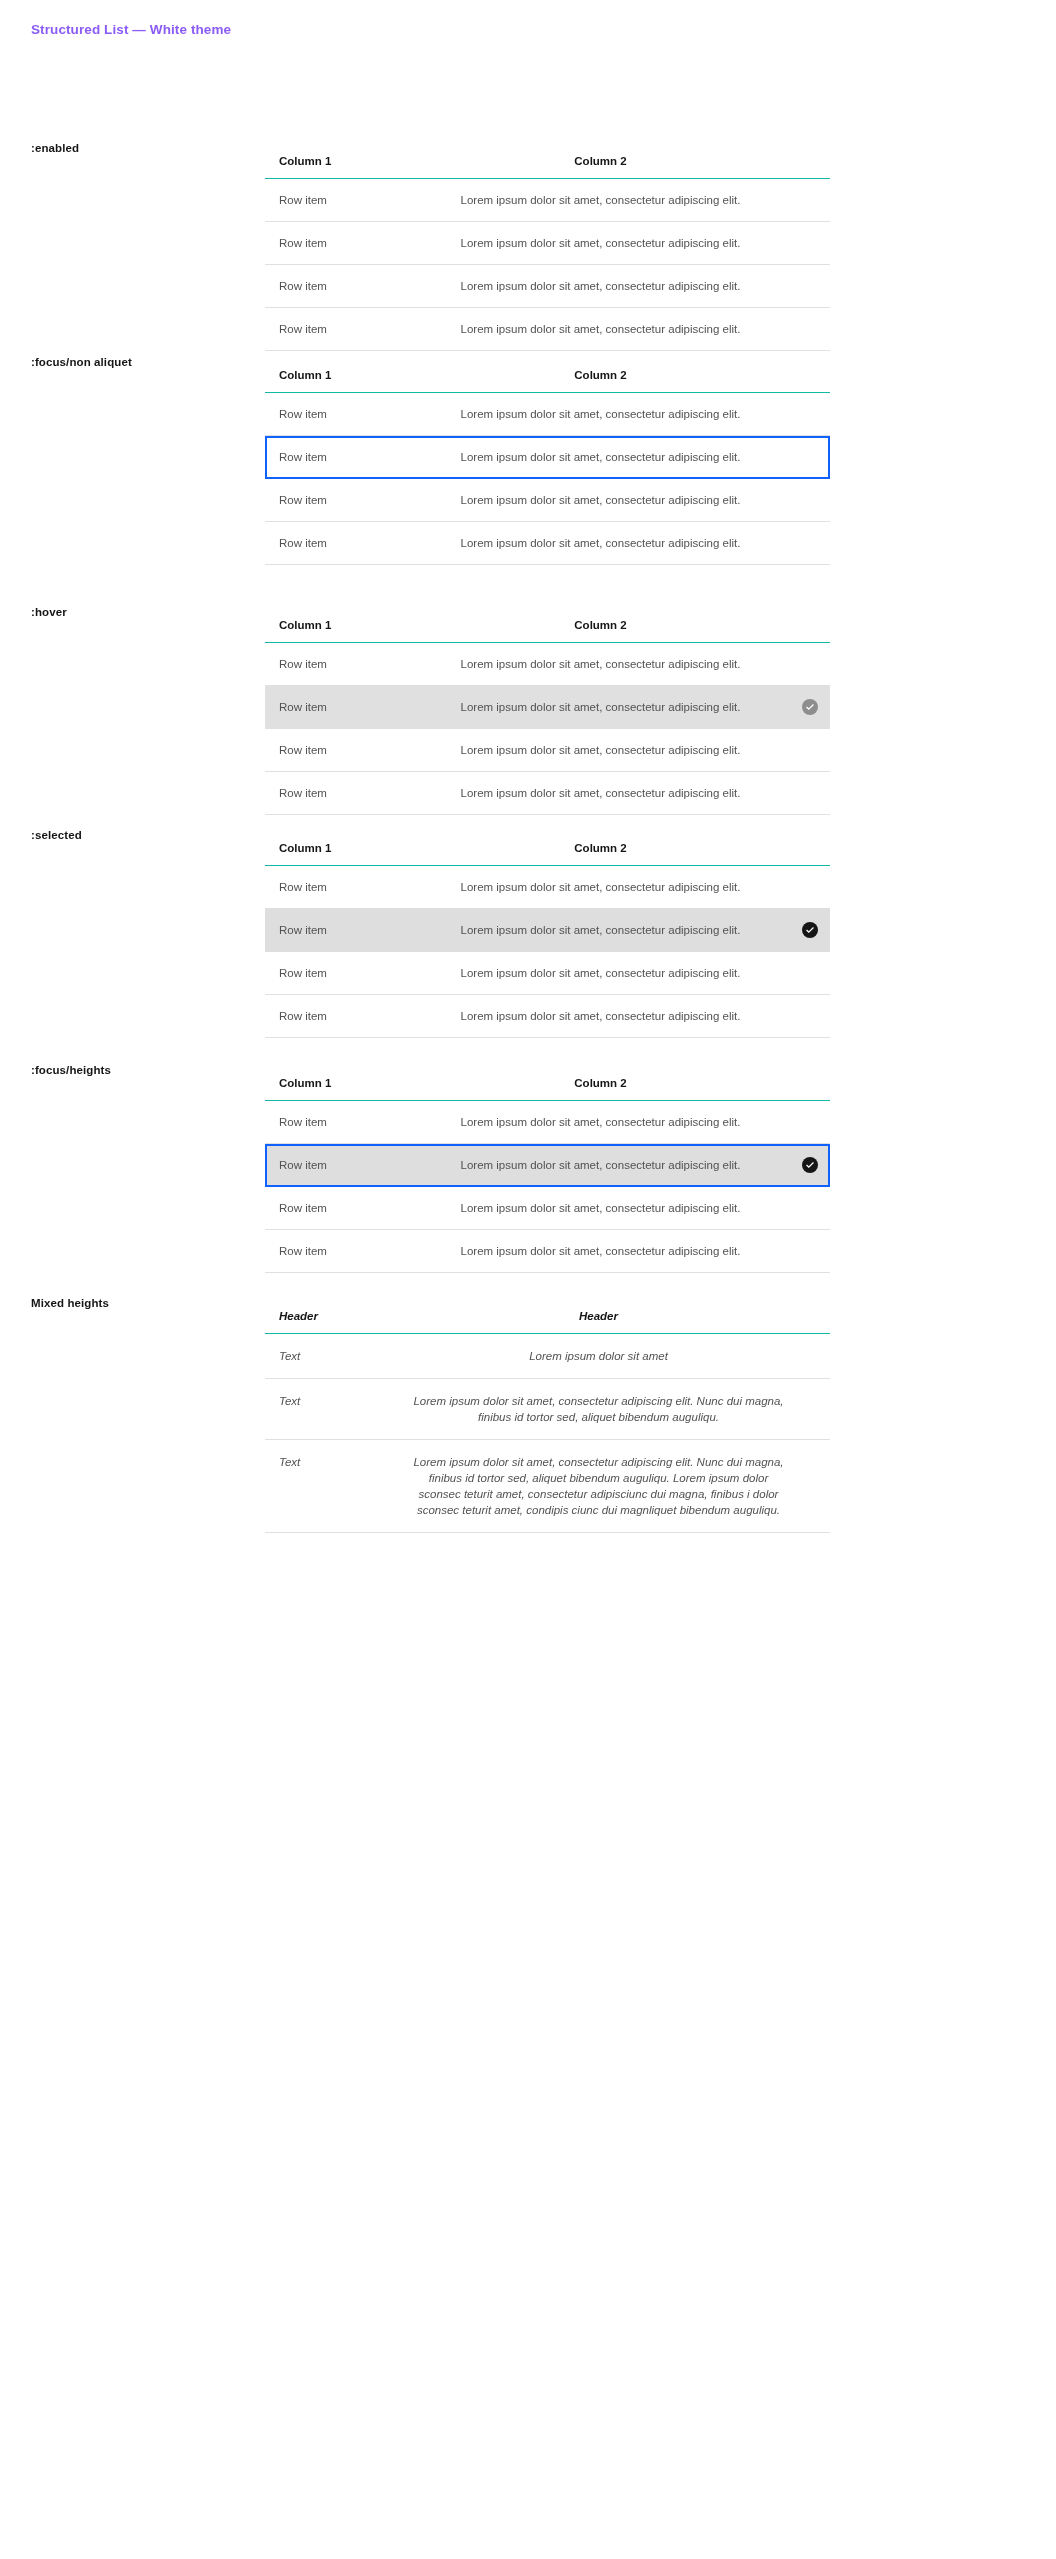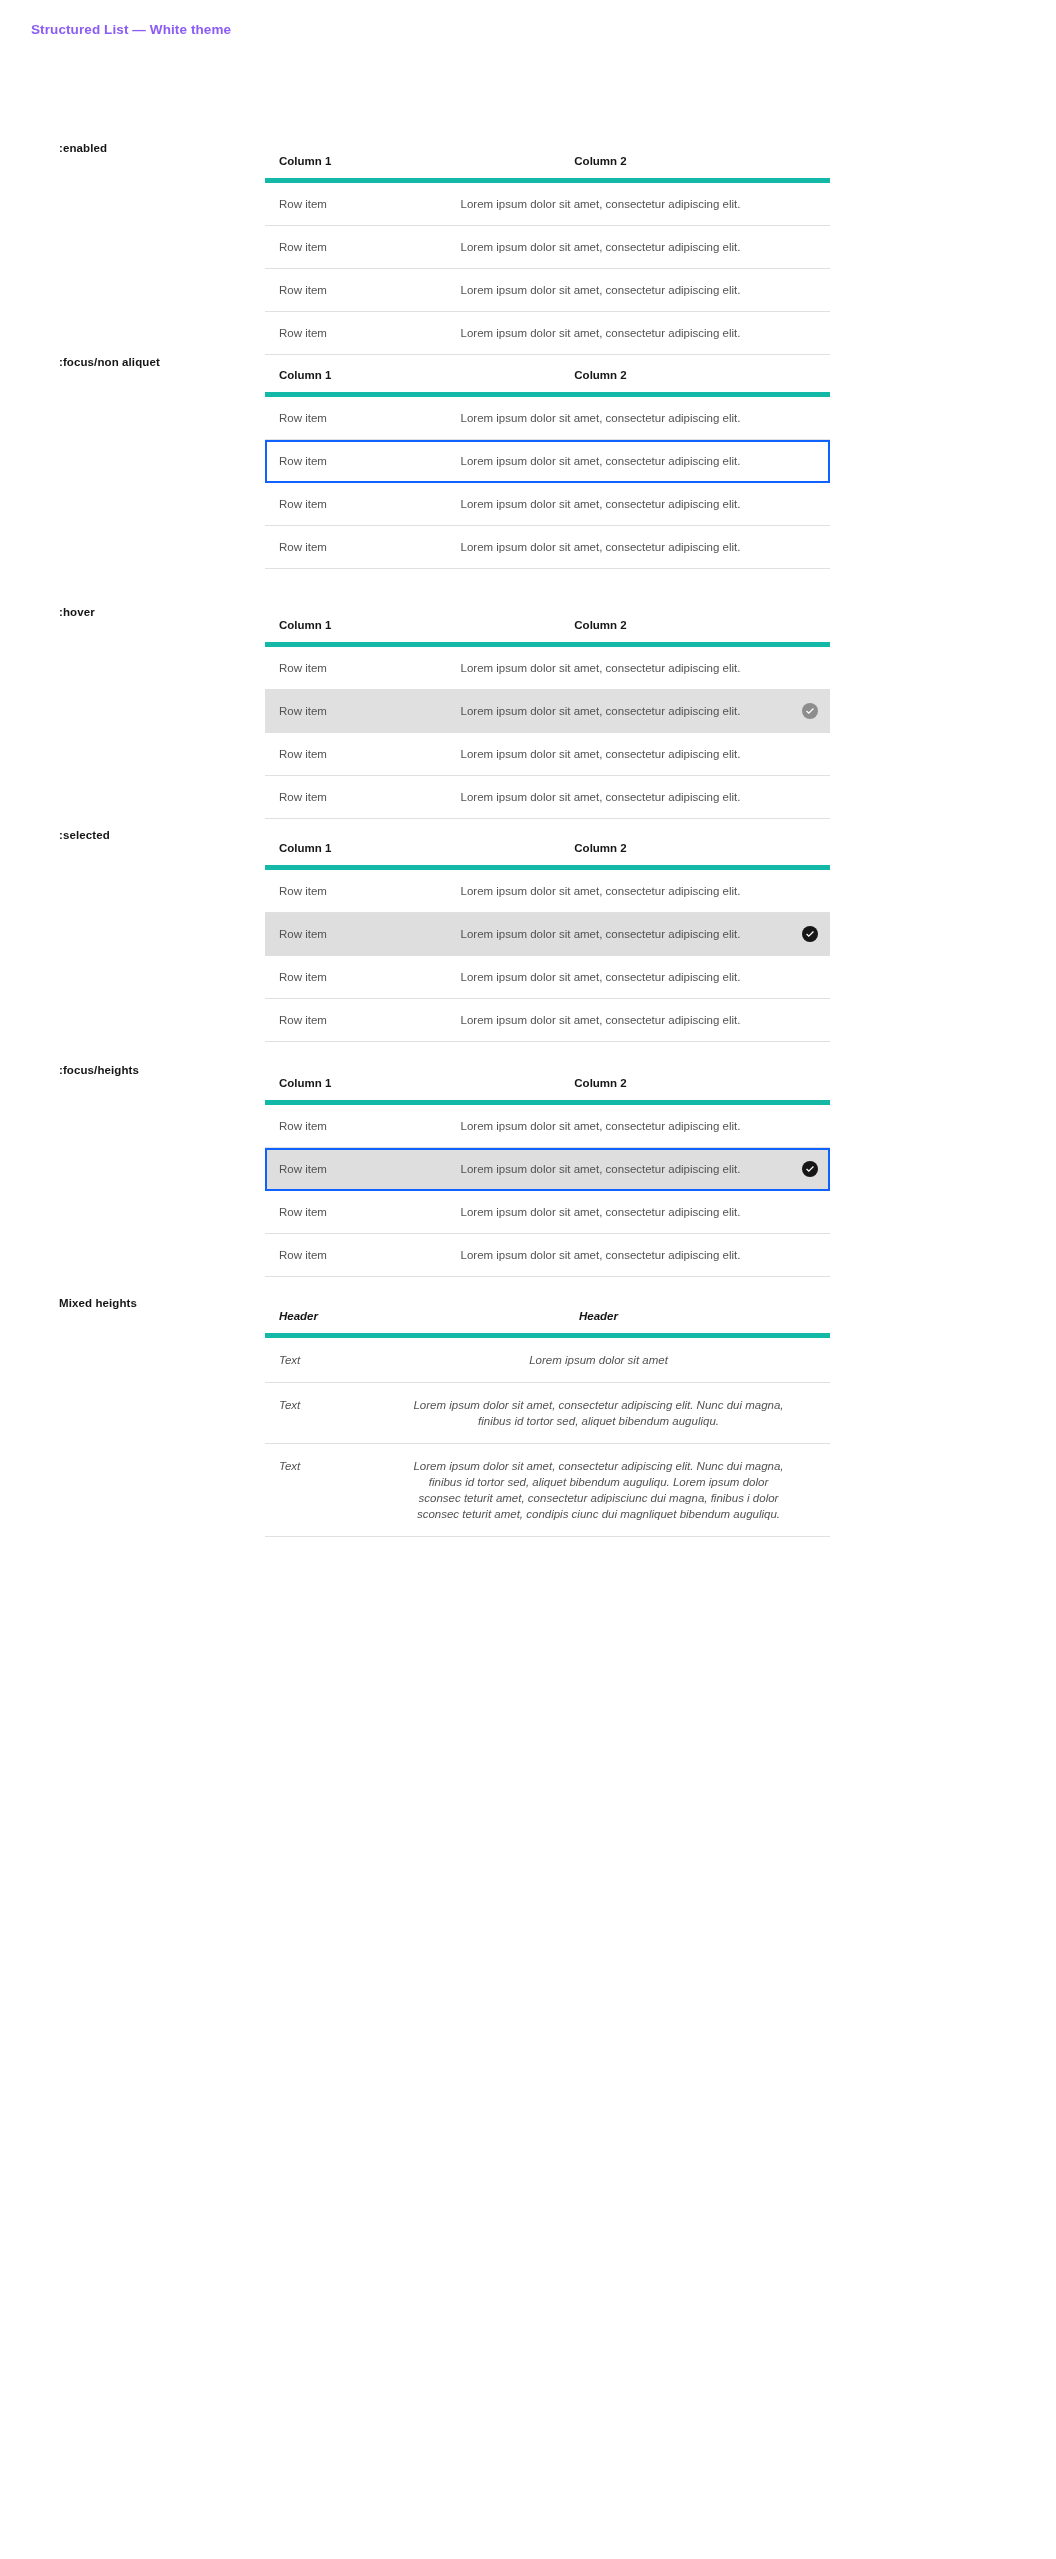--- a/index.html
+++ b/index.html
@@ -36,41 +36,40 @@
   }
   .section-label {
     position: absolute;
     left: 31px;
     top: 0;
     font-size: 11.5px;
     font-weight: 700;
     color: #161616;
     letter-spacing: 0.1px;
     white-space: nowrap;
-    margin-left: 28px;
   }
 
   
   .slist {
     position: absolute;
     left: 265px;
     top: 0;
     width: 565px;
   }
 
   .srow {
     display: flex;
     align-items: flex-start;
     width: 100%;
     position: relative;
     border-bottom: 1px solid #e0e0e0;
     background: #ffffff;
   }
   .srow.head {
-    border-bottom: 5px solid #14b8a6;
+    border-bottom: 1px solid #14b8a6;
     padding-top: 0px;
   }
   .srow.last { border-bottom: 1px solid #e0e0e0; }
 
   .cell {
     font-size: 11.5px;
     line-height: 16px;
     color: #525252;
     padding: 13px 16px 13px 0;
   }

